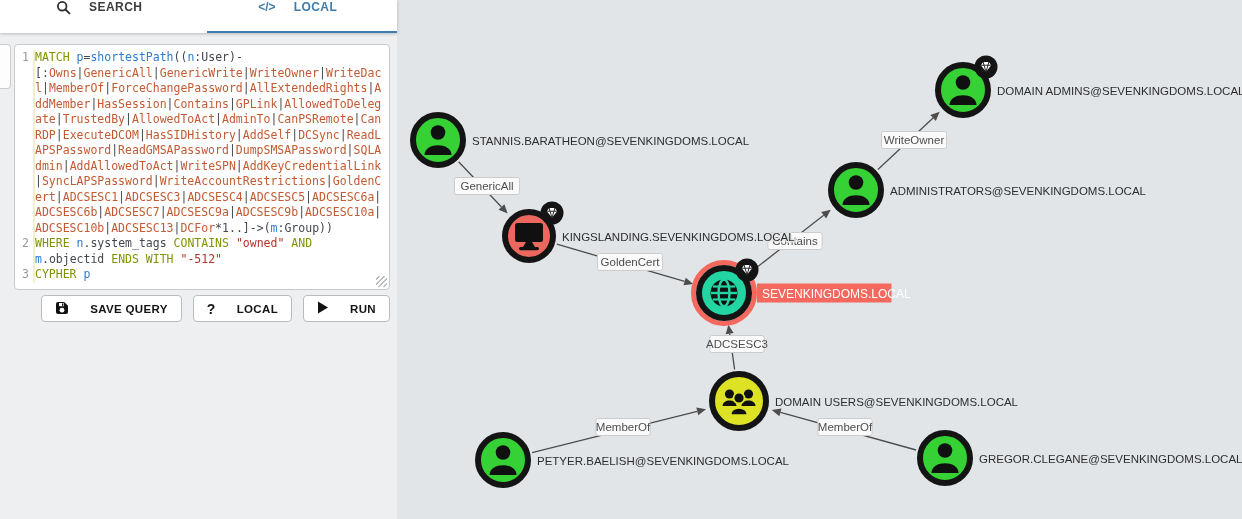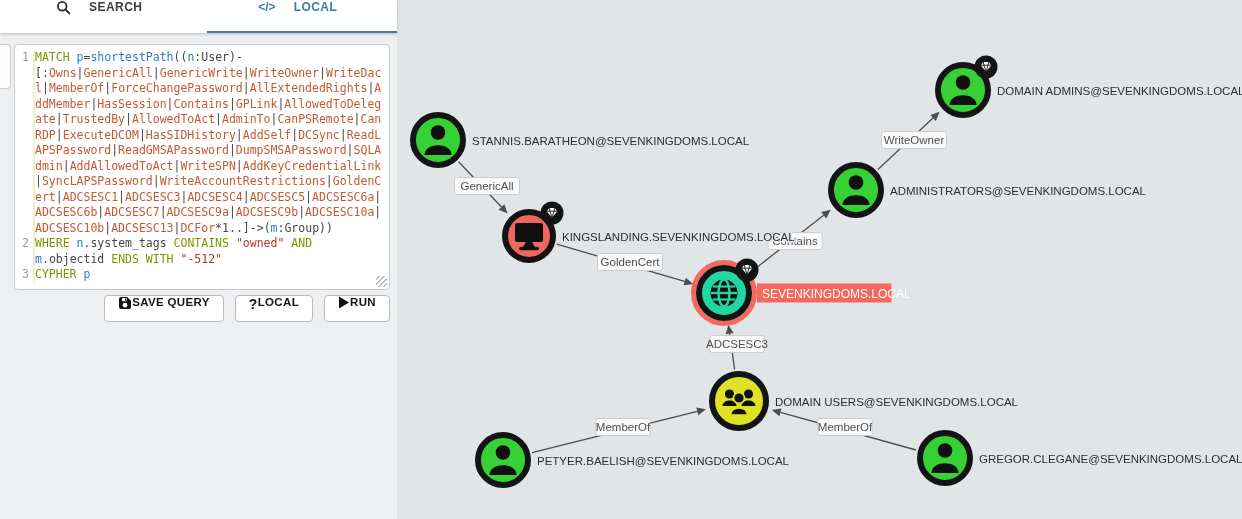--- a/index.html
+++ b/index.html
@@ -30,21 +30,21 @@
   .tok-kw  { color:#7f9400; }
   .tok-var { color:#2d7bd1; }
   .tok-rel { color:#c25b33; }
   .tok-str { color:#b73327; }
   .tok-def { color:#44484c; }
   .resize-grip { position:absolute; right:2px; bottom:2px; width:11px; height:11px;
     background:repeating-linear-gradient(135deg, transparent 0 2px, #b9bcbf 2px 3.5px); cursor:nwse-resize; }
 
   
   .btn-row { position:absolute; top:295px; right:7px; display:flex; gap:11px; }
-  .btn { display:flex; align-items:flex-start; gap:0; height:27px; padding:0 13px; background:#ffffff;
+  .btn { display:flex; align-items:center; gap:21px; height:27px; padding:0 13px; background:#ffffff;
          border:1px solid #b9bcbf; border-radius:4px; font-size:11.5px; font-weight:700;
          letter-spacing:.35px; color:#141414; cursor:pointer; }
   .btn svg { flex:none; }
   .qmark { font-size:14px; font-weight:700; }
 
   
   .graph-area { flex:1; position:relative; background:#e2e5e8; }
   .graph-area svg { display:block; }
 </style>
 </head>

